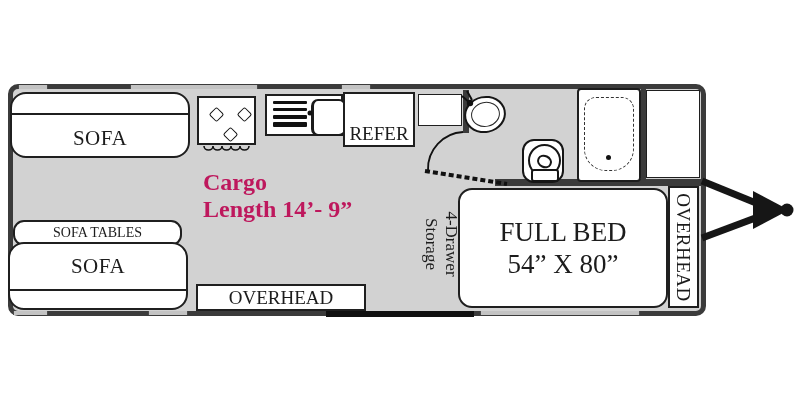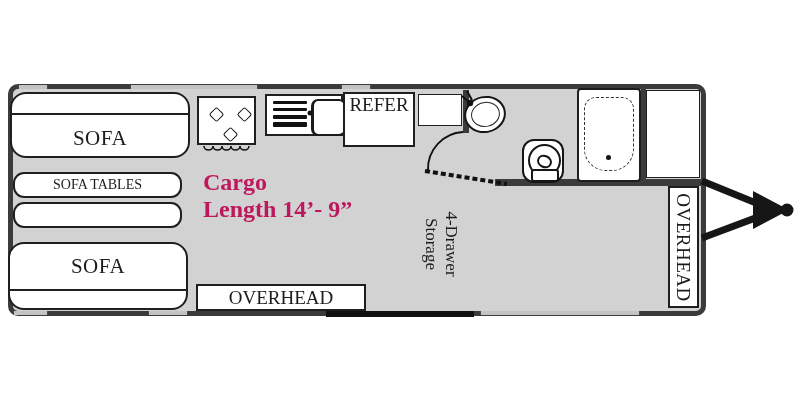--- a/index.html
+++ b/index.html
@@ -20,31 +20,31 @@
   .thin{border-width:1.5px;}
 
   
   .sofa-top{left:10px;top:92px;width:180px;height:66px;border-radius:16px;}
   .sofa-top .seatline{position:absolute;left:0;right:0;top:19px;border-bottom:2px solid #1f1f1f;}
   .sofa-top .lbl{position:absolute;left:0;right:0;top:27px;bottom:0;display:flex;align-items:center;justify-content:center;}
   .sofa-bottom{left:8px;top:242px;width:180px;height:68px;border-radius:16px;}
   .sofa-bottom .seatline{position:absolute;left:0;right:0;bottom:17px;border-top:2px solid #1f1f1f;}
   .sofa-bottom .lbl{position:absolute;left:0;right:0;top:0;bottom:19px;display:flex;align-items:center;justify-content:center;}
   .sofa-lbl{font-size:21px;letter-spacing:0.5px;}
-  .table{left:13px;width:169px;height:26px;border-radius:11px;display:flex;align-items:center;justify-content:center;font-size:14px;}
+  .table{left:13px;width:169px;height:26px;border-radius:11px;display:flex;align-items:center;justify-content:center;font-size:14px;margin-top:48px;}
   .table1{top:172px;}
   .table2{top:202px;}
 
   
   .cooktop{left:197px;top:96px;width:59px;height:49px;}
   .burner{position:absolute;width:9px;height:9px;border:1.7px solid #111;border-radius:2px;transform:rotate(45deg);background:#fff;}
   .counter{left:265px;top:94px;width:78px;height:42px;}
   .bar{position:absolute;left:6px;width:34px;background:#111;border-radius:1px;}
   .ksink{position:absolute;left:44px;top:3px;width:30px;height:33px;border:2px solid #1b1b1b;border-left-width:3px;border-radius:7px;background:#fff;}
-  .refer{left:343px;top:92px;width:72px;height:55px;display:flex;align-items:flex-start;justify-content:center;font-size:19px;}
+  .refer{left:343px;top:92px;width:72px;height:55px;display:flex;align-items:flex-end;justify-content:center;font-size:19px;}
   .pantry{left:418px;top:94px;width:44px;height:32px;}
 
   
   .bathstub{left:463px;top:90px;width:6px;height:43px;background:#3b3b3b;}
   .bsink{left:464px;top:96px;width:42px;height:37px;border:2px solid #161616;border-radius:50%;background:#fff;transform:rotate(-12deg);}
   .bsink .inner{position:absolute;left:5px;top:4px;right:4px;bottom:4px;border:1.5px solid #2a2a2a;border-radius:50%;}
   .toilet{left:522px;top:139px;width:42px;height:44px;border:2px solid #161616;border-radius:12px;background:#fff;}
   .toilet .bowl{position:absolute;left:4px;top:3px;width:29px;height:29px;border:2px solid #161616;border-radius:50%;}
   .toilet .flush{position:absolute;left:13px;top:14px;width:11px;height:9px;border:2px solid #161616;border-radius:50% / 45%;transform:rotate(25deg);}
   .toilet .base{position:absolute;left:7px;bottom:-1px;width:24px;height:9px;border:2px solid #161616;border-radius:3px;background:#fff;}
@@ -126,20 +126,24 @@
     <div class="flush"></div>
     <div class="base"></div>
   </div>
   <div class="abs tub">
     <div class="inner"></div>
     <div class="drain"></div>
   </div>
   <div class="abs tubwall"></div>
   <div class="abs box thin wardrobe"></div>
 
+  <div class="abs box bed">
+    <span>FULL BED</span>
+    <span>54” X 80”</span>
+  </div>
   <div class="abs box ovr-right"></div>
   <div class="abs vtext vtext-ovr">OVERHEAD</div>
   <div class="abs box ovr-bottom">
     <span>OVERHEAD</span>
   </div>
 
   <div class="abs vtext vtext-storage">
     <div>
       <div>4-Drawer</div>
       <div>Storage</div>

